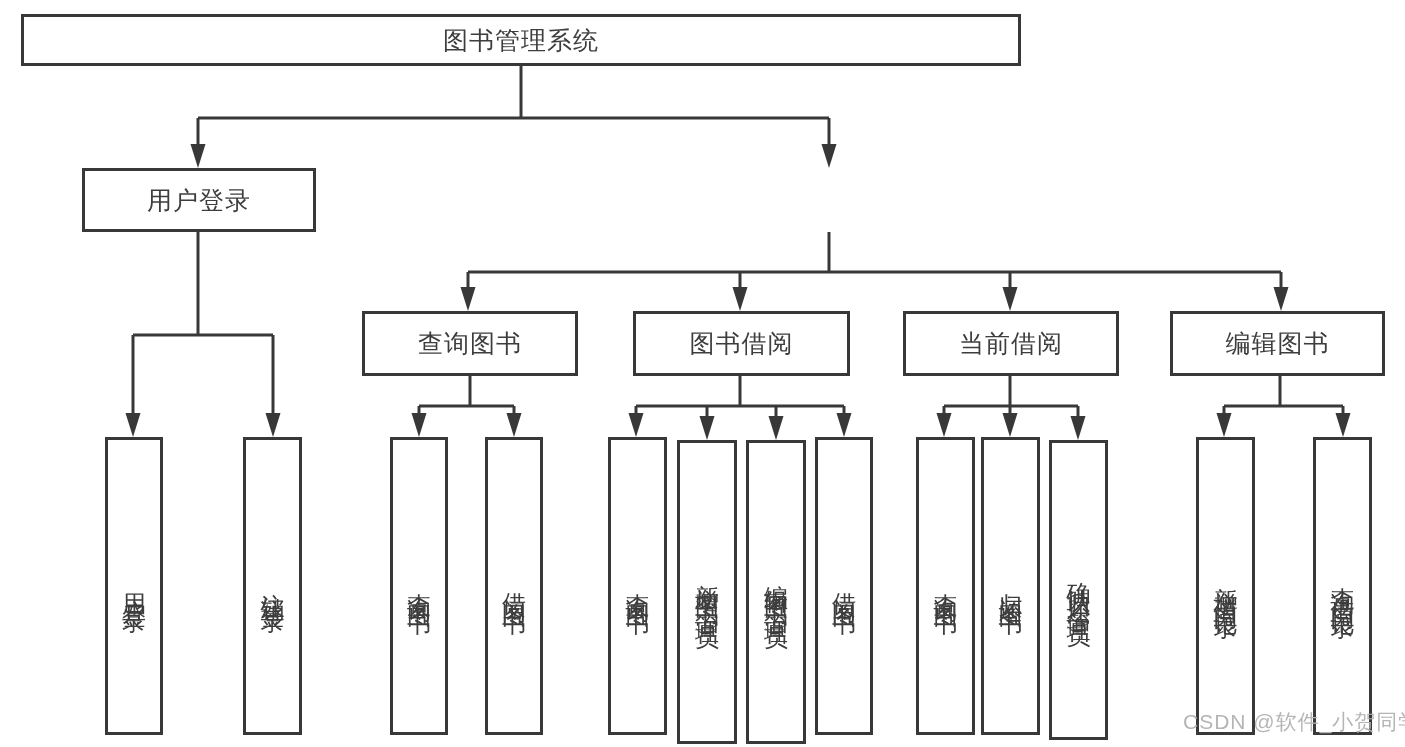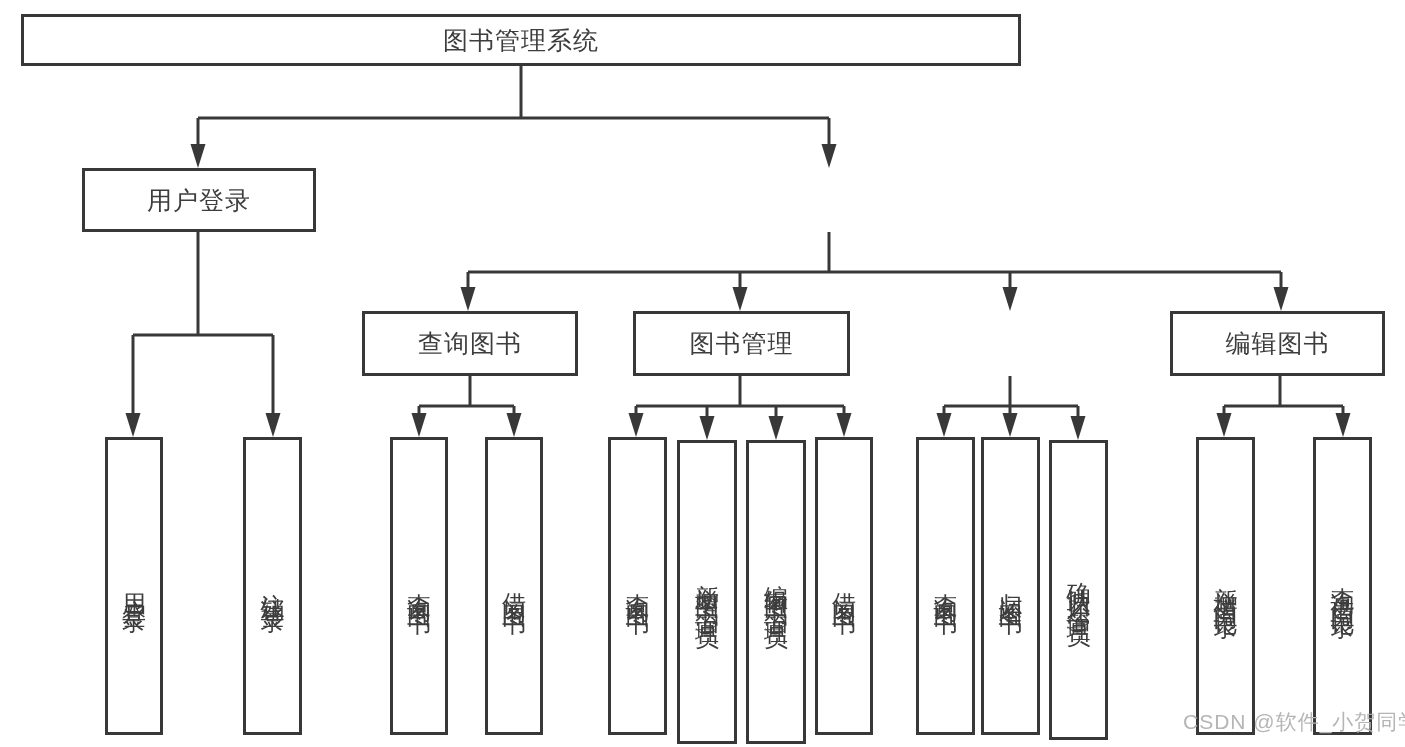--- a/index.html
+++ b/index.html
@@ -85,21 +85,22 @@
       <polygon points="1216.5,413 1231.5,413 1224,437" fill="#383838"></polygon>
       <line x1="1343" y1="406" x2="1343" y2="417" stroke="#383838" stroke-width="3"></line>
       <polygon points="1335.5,413 1350.5,413 1343,437" fill="#383838"></polygon>
     </svg>
 
   <div class="box" style="left:21px;top:14px;width:1000px;height:52px">图书管理系统</div>
 
   <div class="box" style="left:82px;top:168px;width:234px;height:64px">用户登录</div>
 
   <div class="box" style="left:362px;top:311px;width:216px;height:65px">查询图书</div>
-  <div class="box" style="left:633px;top:311px;width:217px;height:65px">图书管理</div>
+  <div class="box" style="left:633px;top:311px;width:217px;height:65px">图书借阅</div>
+  <div class="box" style="left:903px;top:311px;width:216px;height:65px">当前借阅</div>
   <div class="box" style="left:1170px;top:311px;width:215px;height:65px">编辑图书</div>
 
   <div class="box leaf" style="left:105px;top:437px;width:58px;height:298px">用户登录</div>
   <div class="box leaf" style="left:243px;top:437px;width:59px;height:298px">注销登录</div>
 
   <div class="box leaf" style="left:390px;top:437px;width:58px;height:298px">查询图书</div>
   <div class="box leaf" style="left:485px;top:437px;width:58px;height:298px">借阅图书</div>
 
   <div class="box leaf" style="left:608px;top:437px;width:59px;height:298px">查询图书</div>
   <div class="box leaf" style="left:677px;top:440px;width:60px;height:304px">新增图书（管理员）</div>

